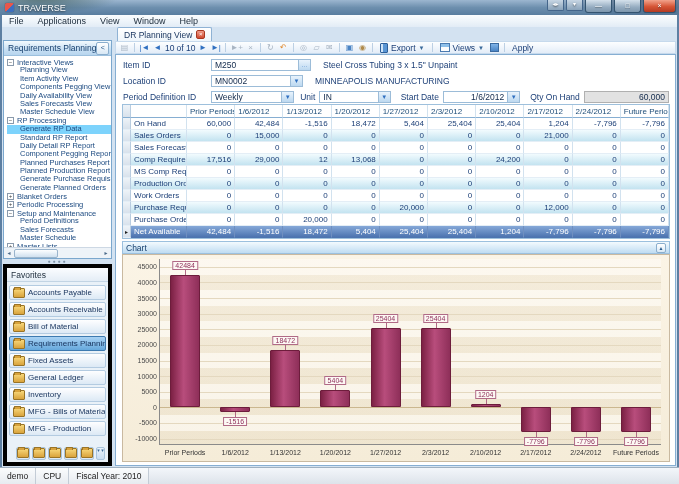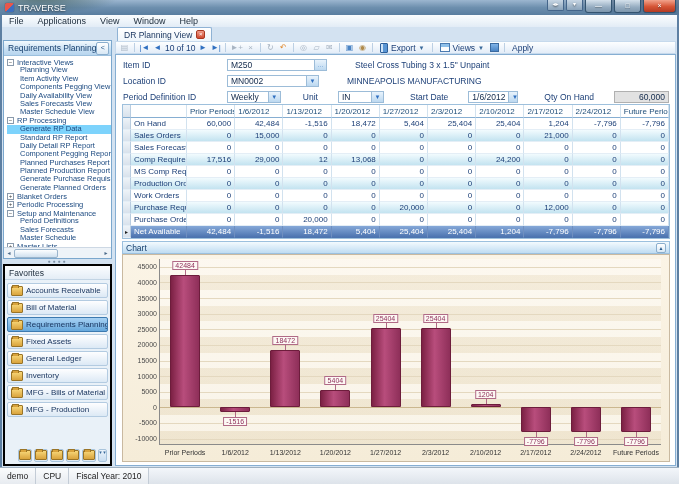--- a/index.html
+++ b/index.html
@@ -46,21 +46,21 @@
   .tree-group{display:flex;align-items:center;height:8.4px;white-space:nowrap}
   .expander{width:7px;height:7px;box-sizing:border-box;border:1px solid #8a9aac;background:#fff;color:#444;
     font-size:6px;line-height:5px;text-align:center;margin-right:3px;flex:none}
   .tree-child{height:8.4px;line-height:8.4px;padding-left:13px;white-space:nowrap}
   .tree-child.sel{background:#7dd3fc}
   #tree-hscroll{height:10px;flex:none;border-top:1px solid #cdd8e4;background:#eef3f8;display:flex;align-items:center}
   .scroll-arrow{width:10px;height:8px;font-size:5px;color:#4a6a8a;text-align:center;line-height:8px}
   .scroll-thumb{width:42px;height:7px;border:1px solid #9ab4cc;border-radius:2px;background:linear-gradient(#fdfeff,#cfe0ef)}
   #splitter{position:absolute;left:3px;top:260px;width:109px;height:4px;text-align:center;
     font-size:5px;line-height:3px;color:#7d93a8;letter-spacing:2px}
-  #fav-panel{position:absolute;left:3px;top:264px;width:109px;bottom:18px;border:2px solid #000000;
+  #fav-panel{position:absolute;left:3px;top:264px;width:109px;bottom:18px;border:4px solid #000000;
     background:#e9f1f8;display:flex;flex-direction:column;box-sizing:border-box}
   #fav-header{height:13px;flex:none;background:linear-gradient(#fbfdff,#e4edf6);border-bottom:1px solid #c2d4e4;
     color:#1c2b3a;font-size:8.5px;padding-left:4px;display:flex;align-items:center}
   #fav-list{flex:1;padding:1px 2px;overflow:hidden}
   .fav-item{height:15px;box-sizing:border-box;margin:2px 0;border:1px solid #b3cbe1;border-radius:2px;
     background:linear-gradient(#fefeff,#dce9f5);display:flex;align-items:center;gap:3px;padding:0 3px;
     font-size:8px;color:#16325c;white-space:nowrap;overflow:hidden}
   .fav-item.sel{background:linear-gradient(#a8d2f4,#66a8dc);border-color:#3d7ab0}
   .fav-icon{width:10px;height:8px;flex:none;border:1px solid #9a7426;border-radius:1px;
     background:linear-gradient(#f8d87a,#d9a33c);position:relative}
@@ -91,21 +91,21 @@
     background:linear-gradient(90deg,#cfe4f8 0 2px,#5a96d4 2px)}
   .views-icon{width:10px;height:9px;border:1px solid #4a7ab0;box-sizing:border-box;
     background:linear-gradient(180deg,#8ec0ea 0 3px,#fdfdfd 3px),
                linear-gradient(90deg,#bcd8ee 0 4px,#e8f2fa 4px)}
   .layout-icon{width:9px;height:9px;border:1px solid #3a6aa0;box-sizing:border-box;
     background:linear-gradient(#7fb3e8,#4a84c4)}
   #content{position:absolute;left:115px;top:54px;right:3px;bottom:18px;border:1px solid #86aed2;
     background:#fff;box-sizing:border-box}
   
   .frow{position:absolute;left:7px;right:6px;height:13px;display:flex;align-items:center;
-    font-size:8.5px;color:#1c3f77;gap:20px;white-space:nowrap}
+    font-size:8.5px;color:#1c3f77;gap:4px;white-space:nowrap}
   .flabel{width:84px;flex:none}
   .slabel{flex:none;margin-left:2px}
   .field{height:12px;box-sizing:border-box;border:1px solid #9cbcd8;background:#fff;display:flex;
     align-items:center;font-size:8.5px;color:#10284a;overflow:hidden}
   .field .val{flex:1;padding:0 3px}
   .field .val.right{text-align:right}
   .combo-btn,.browse-btn{width:11px;height:100%;flex:none;background:linear-gradient(#e9f3fc,#bcd8f0);
     border-left:1px solid #9cbcd8;color:#2f6fc0;font-size:6px;display:flex;align-items:center;justify-content:center}
   .ro{background:#e2e2e2;border-color:#b0b0b0}
   .desc{margin-left:8px;color:#1c3f77}
@@ -223,20 +223,24 @@
     <span class="scroll-thumb"></span>
     <span class="scroll-arrow" style="margin-left:auto">►</span>
   </div>
 </div>
 
 <div id="splitter">●●●●</div>
 
 <div id="fav-panel">
   <div id="fav-header">Favorites</div>
   <div id="fav-list">
+      <div class="fav-item">
+        <div class="fav-icon"></div>
+        <div>Accounts Payable</div>
+      </div>
       <div class="fav-item">
         <div class="fav-icon"></div>
         <div>Accounts Receivable</div>
       </div>
       <div class="fav-item">
         <div class="fav-icon"></div>
         <div>Bill of Material</div>
       </div>
       <div class="fav-item sel">
         <div class="fav-icon"></div>

